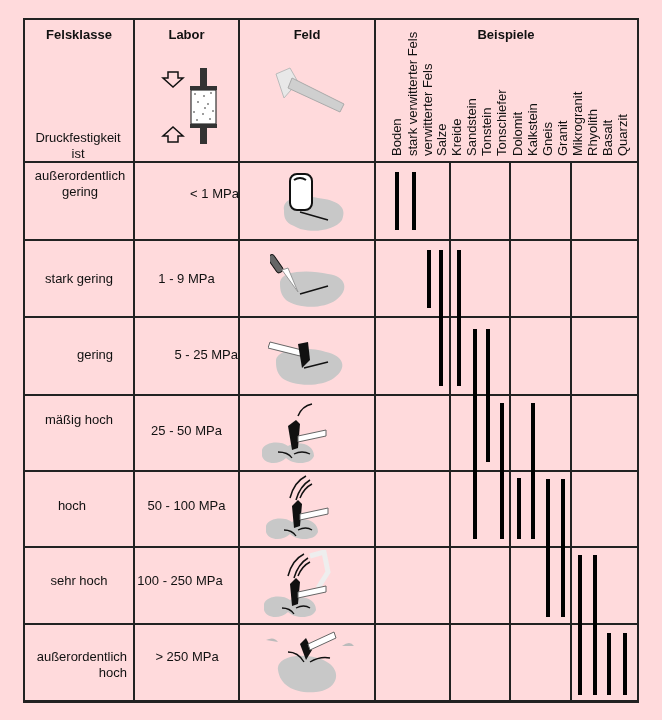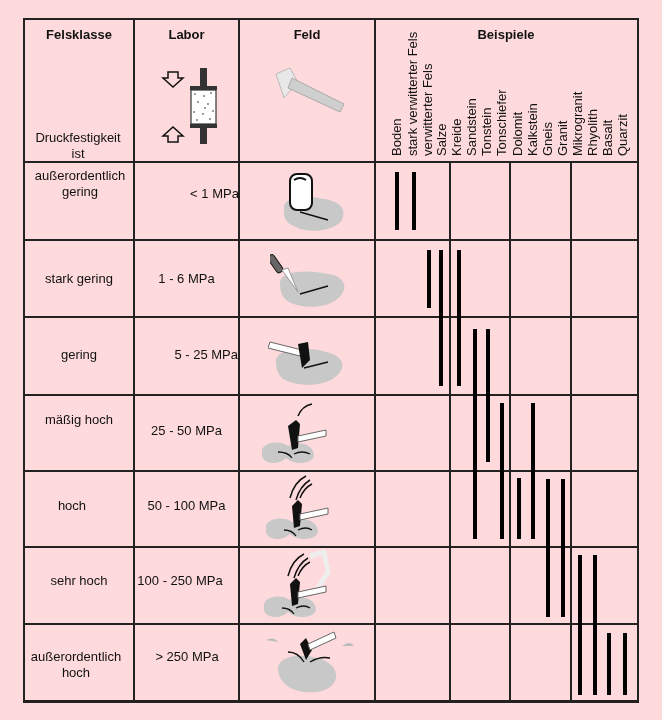--- a/index.html
+++ b/index.html
@@ -69,40 +69,40 @@
   <polygon points="6,8 20,2 28,16 14,32" fill="#e8e8e8" stroke="#bbb"></polygon>
   <polygon points="22,12 74,38 70,46 18,22" fill="#cfcfcf" stroke="#aaa"></polygon>
 </svg>
 
 <div>
   <div class="txt" style="left:25px;top:168px;width:110px;">außerordentlich gering</div>
   <div class="txt" style="left:135px;top:186px;width:119px;margin-left:20px;">&lt; 1 MPa</div>
 </div>
 <div>
   <div class="txt" style="left:25px;top:271px;width:108px;">stark gering</div>
-  <div class="txt" style="left:135px;top:271px;width:103px;">1 - 6 MPa</div>
+  <div class="txt" style="left:135px;top:271px;width:103px;">1 - 9 MPa</div>
 </div>
 <div>
-  <div class="txt" style="left:25px;top:347px;width:108px;">gering</div>
+  <div class="txt" style="left:25px;top:347px;width:108px;padding-left:16px;">gering</div>
   <div class="txt" style="left:135px;top:347px;width:103px;text-align:right;">5 - 25 MPa</div>
 </div>
 <div>
   <div class="txt" style="left:25px;top:412px;width:108px;">mäßig hoch</div>
   <div class="txt" style="left:135px;top:423px;width:103px;">25 - 50 MPa</div>
 </div>
 <div>
   <div class="txt" style="left:25px;top:498px;width:94px;">hoch</div>
   <div class="txt" style="left:135px;top:498px;width:103px;">50 - 100 MPa</div>
 </div>
 <div>
   <div class="txt" style="left:25px;top:573px;width:108px;">sehr hoch</div>
   <div class="txt" style="left:135px;top:573px;width:90px;">100 - 250 MPa</div>
 </div>
 <div>
-  <div class="txt" style="left:25px;top:649px;width:102px;">außerordentlich hoch</div>
+  <div class="txt" style="left:25px;top:649px;width:102px;text-align:right;">außerordentlich hoch</div>
   <div class="txt" style="left:135px;top:649px;width:104px;">&gt; 250 MPa</div>
 </div>
 
 <svg class="abs" style="left:270px;top:172px;" width="80" height="62">
   <path d="M14,38 C12,26 30,22 48,26 C66,28 78,34 72,48 C64,60 36,62 24,54 C14,50 14,44 14,38 Z" fill="#c8c8c8"></path>
   <rect x="20" y="2" width="22" height="36" rx="7" fill="#fff" stroke="#111" stroke-width="2"></rect>
   <path d="M24,8 q6,-4 12,0" fill="none" stroke="#111" stroke-width="2"></path>
   <line x1="30" y1="40" x2="58" y2="48" stroke="#111" stroke-width="1.5"></line>
 </svg>
 <svg class="abs" style="left:270px;top:252px;" width="80" height="60">

